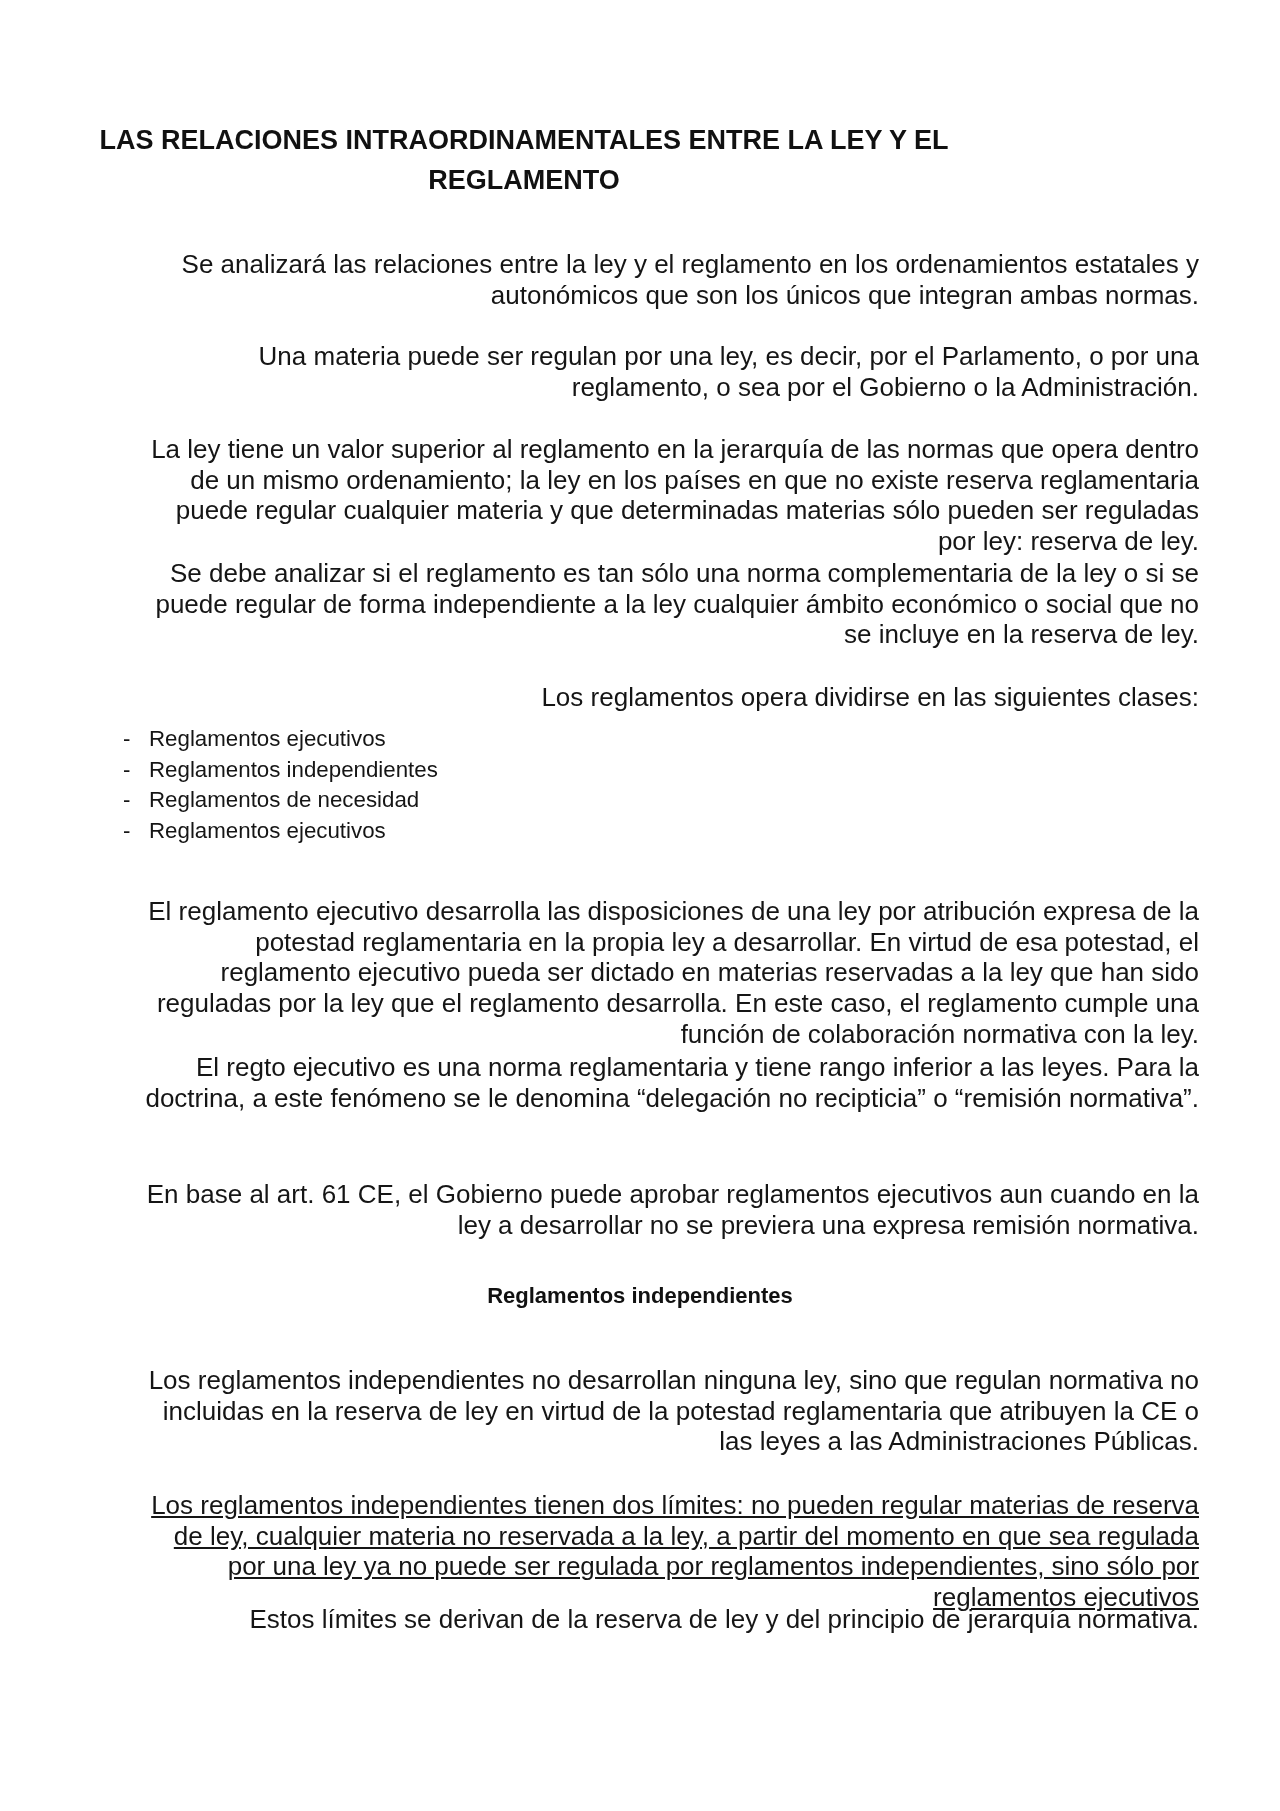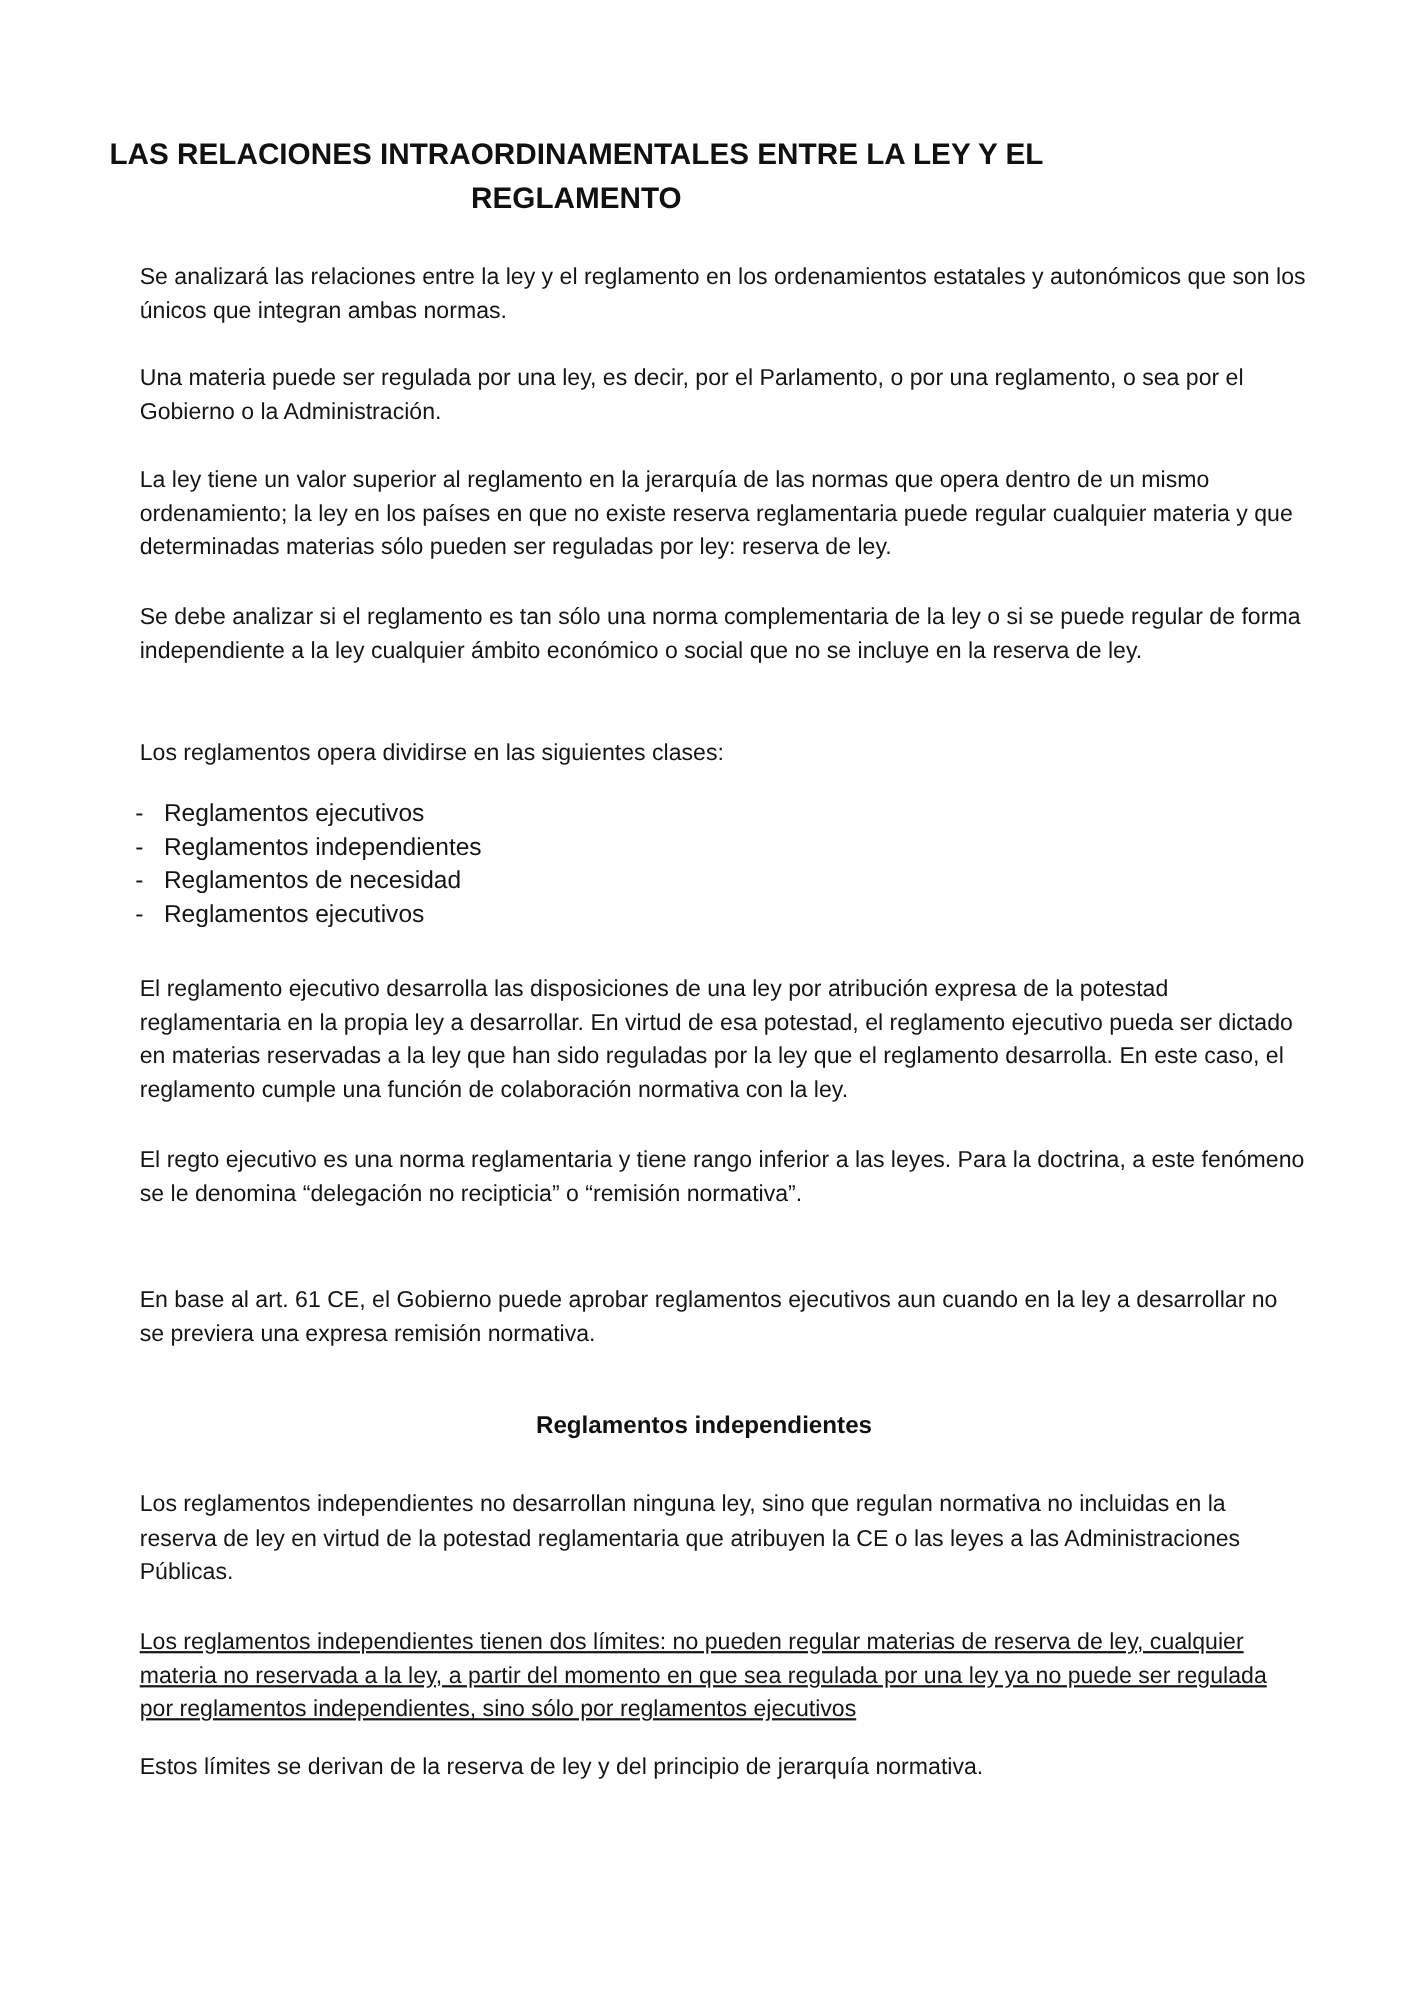--- a/index.html
+++ b/index.html
@@ -1,36 +1,36 @@
 <!DOCTYPE html>
 <html><head>
 <meta charset="utf-8">
 <style>
   html, body { margin:0; padding:0; background:#ffffff; }
   body { width:1280px; height:1811px; position:relative; overflow:hidden;
          font-family:"Liberation Sans", sans-serif; color:#111111; }
   .title { position:absolute; left:0; width:1048px; text-align:center;
            font-weight:bold; font-size:27px; line-height:40px; margin:0; color:#111; }
-  .p { position:absolute; left:123px; width:1060px; margin:4px;
-       font-size:21px; line-height:30.7px; color:#151515; }
+  .p { position:absolute; left:123px; width:1060px; margin:16px;
+       font-size:26px; line-height:30.7px; color:#151515;text-align:right; }
   .list { position:absolute; left:123px; margin:0; padding:0; list-style:none;
           font-size:22.3px; line-height:30.5px; color:#151515; }
   .list li { position:relative; padding-left:26px; }
   .list .dash { position:absolute; left:0; top:0; }
   .heading { position:absolute; left:0; width:1280px; text-align:center;
              font-weight:bold; font-size:22px; line-height:30px; margin:0; color:#111; }
 </style>
 </head>
 <body>
 
 <h1 class="title" style="top:120px;">LAS RELACIONES INTRAORDINAMENTALES ENTRE LA LEY Y EL</h1>
 <h1 class="title" style="top:160px;">REGLAMENTO</h1>
 
 <p class="p" style="top:233px;">Se analizará las relaciones entre la ley y el reglamento en los ordenamientos estatales y autonómicos que son los únicos que integran ambas normas.</p>
-<p class="p" style="top:325px;">Una materia puede ser regulada por una ley, es decir, por el Parlamento, o por una reglamento, o sea por el Gobierno o la Administración.</p>
+<p class="p" style="top:325px;">Una materia puede ser regulan por una ley, es decir, por el Parlamento, o por una reglamento, o sea por el Gobierno o la Administración.</p>
 <p class="p" style="top:418px;">La ley tiene un valor superior al reglamento en la jerarquía de las normas que opera dentro de un mismo ordenamiento; la ley en los países en que no existe reserva reglamentaria puede regular cualquier materia y que determinadas materias sólo pueden ser reguladas por ley: reserva de ley.</p>
 <p class="p" style="top:542px;">Se debe analizar si el reglamento es tan sólo una norma complementaria de la ley o si se puede regular de forma independiente a la ley cualquier ámbito económico o social que no se incluye en la reserva de ley.</p>
 <p class="p" style="top:666px;">Los reglamentos opera dividirse en las siguientes clases:</p>
 
 <ul class="list" style="top:724px;">
   <li>
     <span class="dash">-</span>
     <span>Reglamentos ejecutivos</span>
   </li>
   <li>

